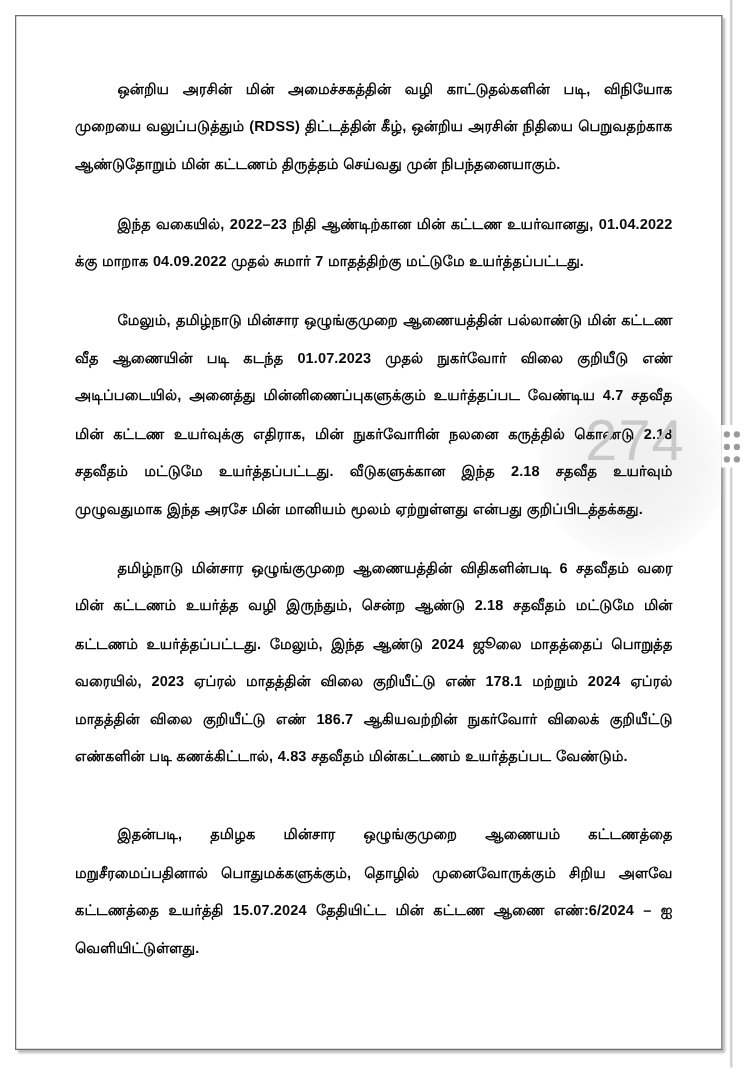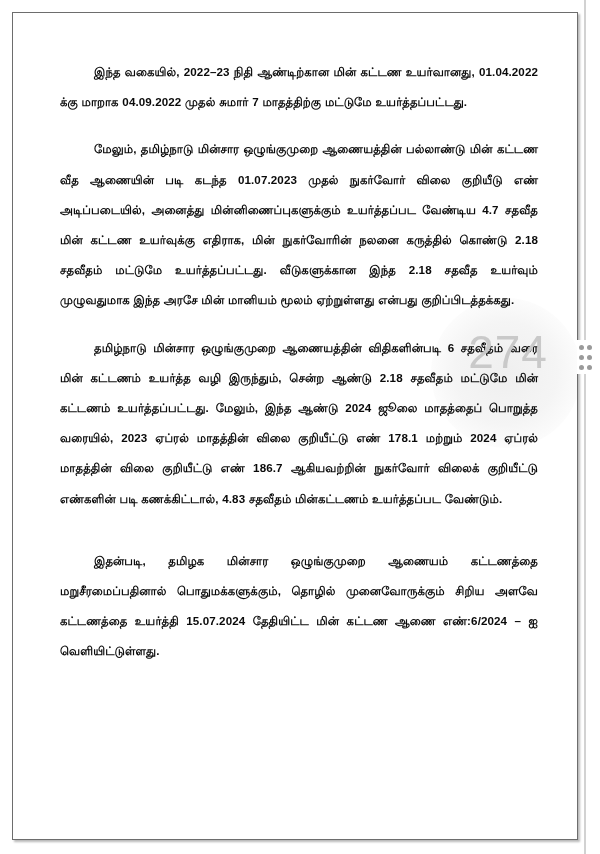--- a/index.html
+++ b/index.html
@@ -131,20 +131,21 @@
 <body>
 
 <div id="viewer">
 
   <div id="page-sheet">
 
     <div id="watermark-halo"></div>
     <div id="watermark-number">274</div>
 
     <div id="doc-body">
+      <p class="para">ஒன்றிய அரசின் மின் அமைச்சகத்தின் வழி காட்டுதல்களின் படி, விநியோக முறையை வலுப்படுத்தும் (RDSS) திட்டத்தின் கீழ், ஒன்றிய அரசின் நிதியை பெறுவதற்காக ஆண்டுதோறும் மின் கட்டணம் திருத்தம் செய்வது முன் நிபந்தனையாகும்.</p>
       <p class="para">இந்த வகையில், 2022–23 நிதி ஆண்டிற்கான மின் கட்டண உயர்வானது, 01.04.2022 க்கு மாறாக 04.09.2022    முதல் சுமார் 7 மாதத்திற்கு மட்டுமே உயர்த்தப்பட்டது.</p>
       <p class="para">மேலும், தமிழ்நாடு மின்சார ஒழுங்குமுறை ஆணையத்தின் பல்லாண்டு மின் கட்டண வீத ஆணையின் படி கடந்த 01.07.2023 முதல் நுகர்வோர் விலை குறியீடு எண் அடிப்படையில், அனைத்து மின்னிணைப்புகளுக்கும் உயர்த்தப்பட வேண்டிய 4.7 சதவீத மின் கட்டண உயர்வுக்கு எதிராக, மின் நுகர்வோரின் நலனை கருத்தில் கொண்டு 2.18 சதவீதம் மட்டுமே உயர்த்தப்பட்டது. வீடுகளுக்கான இந்த 2.18 சதவீத உயர்வும் முழுவதுமாக இந்த அரசே மின் மானியம் மூலம் ஏற்றுள்ளது என்பது குறிப்பிடத்தக்கது.</p>
       <p class="para">தமிழ்நாடு மின்சார ஒழுங்குமுறை ஆணையத்தின்    விதிகளின்படி 6 சதவீதம் வரை மின் கட்டணம் உயர்த்த வழி இருந்தும், சென்ற ஆண்டு 2.18 சதவீதம் மட்டுமே மின் கட்டணம் உயர்த்தப்பட்டது. மேலும், இந்த  ஆண்டு 2024 ஜூலை மாதத்தைப் பொறுத்த வரையில், 2023 ஏப்ரல் மாதத்தின் விலை குறியீட்டு எண் 178.1 மற்றும் 2024 ஏப்ரல் மாதத்தின் விலை குறியீட்டு எண் 186.7 ஆகியவற்றின் நுகர்வோர் விலைக் குறியீட்டு எண்களின் படி கணக்கிட்டால், 4.83 சதவீதம் மின்கட்டணம் உயர்த்தப்பட வேண்டும்.</p>
       <p class="para">இதன்படி, தமிழக மின்சார ஒழுங்குமுறை ஆணையம் கட்டணத்தை மறுசீரமைப்பதினால் பொதுமக்களுக்கும், தொழில்   முனைவோருக்கும் சிறிய அளவே கட்டணத்தை  உயர்த்தி 15.07.2024 தேதியிட்ட மின் கட்டண ஆணை எண்:6/2024  – ஐ  வெளியிட்டுள்ளது.</p>
     </div>
 
   </div>
 
   <div id="handle-rail"></div>
 

